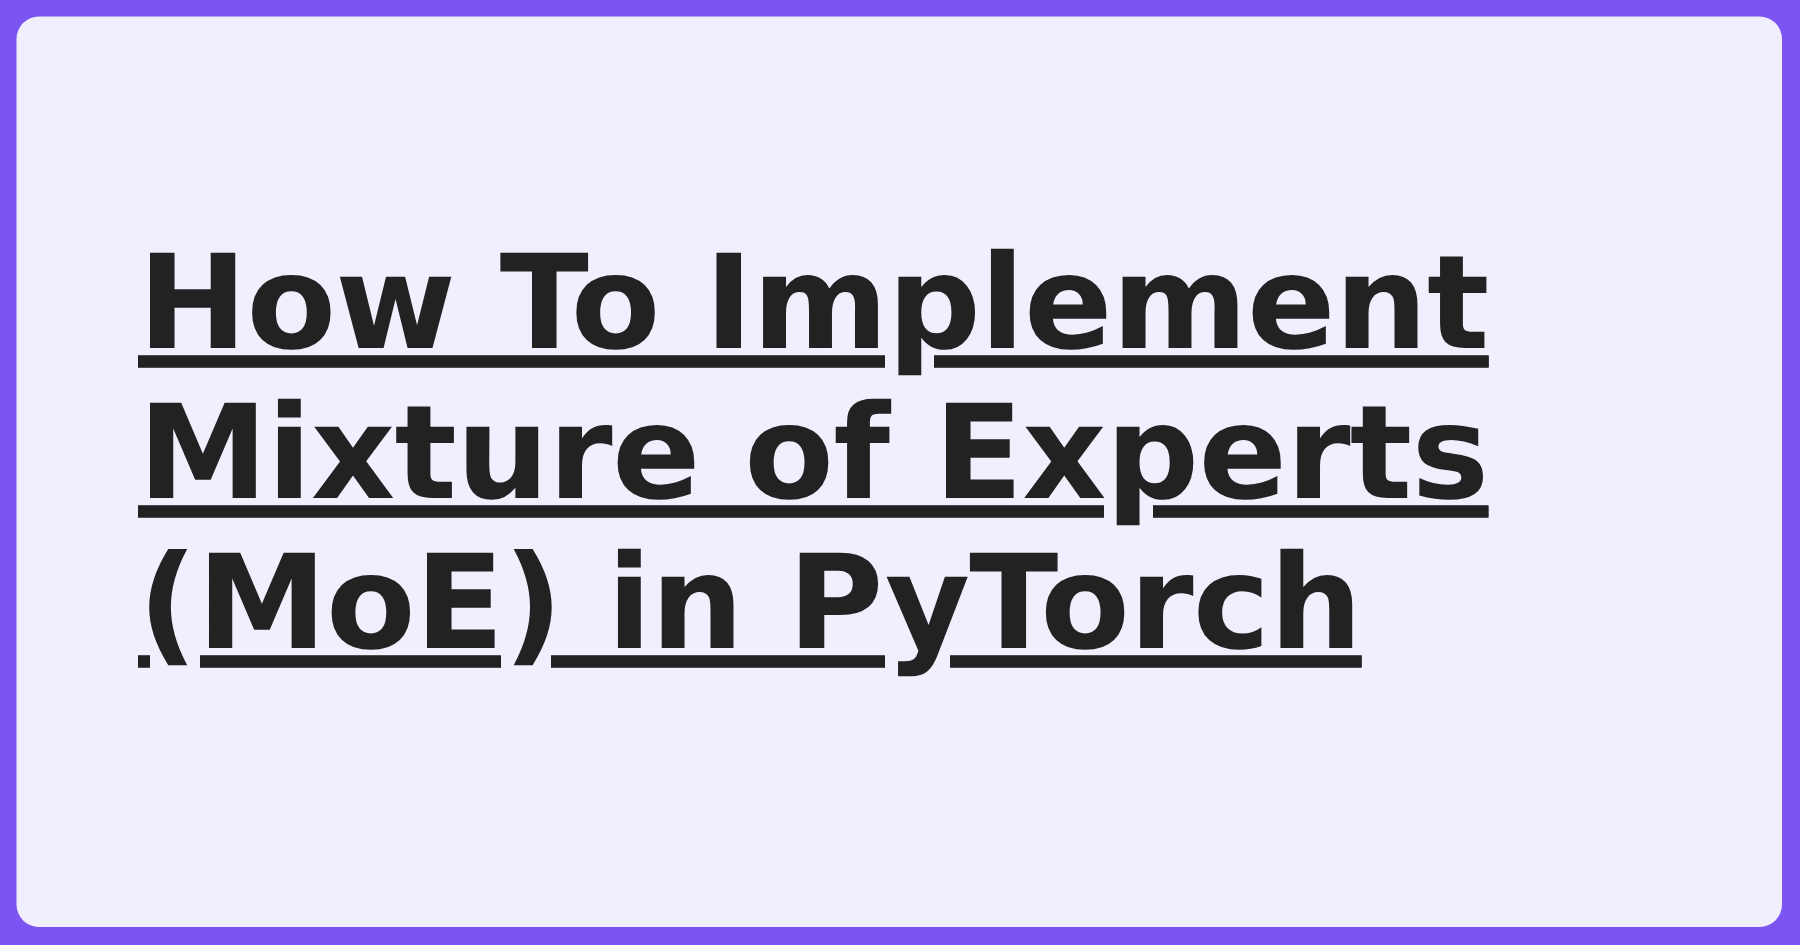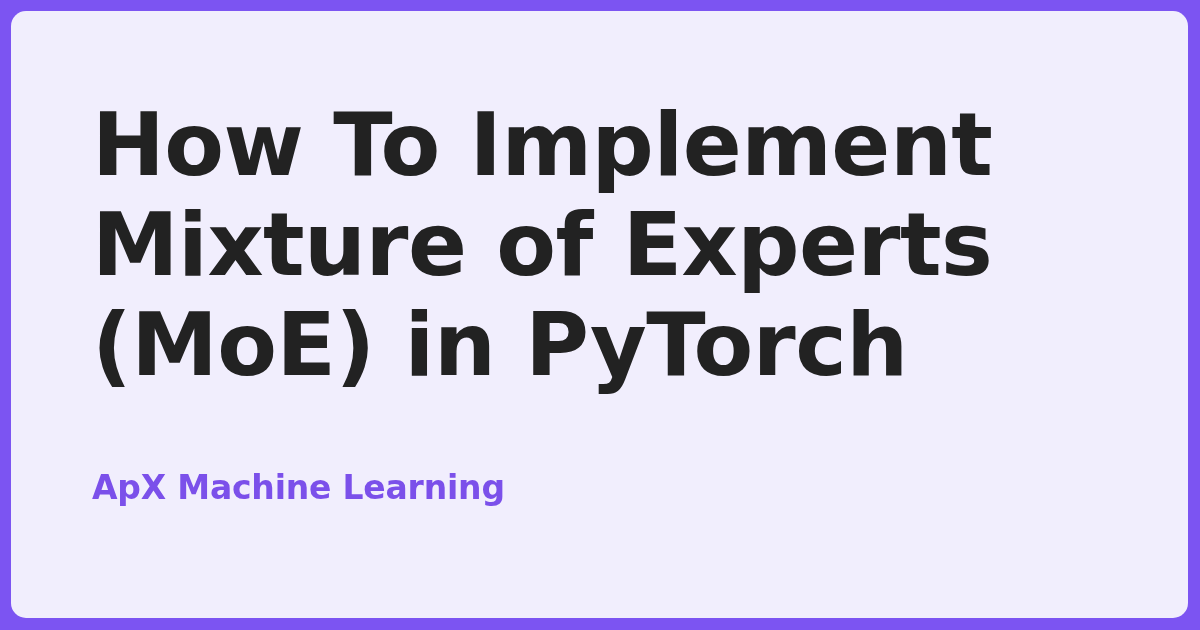--- a/index.html
+++ b/index.html
@@ -1,15 +1,15 @@
 <!DOCTYPE html>
 <html><head>
 <meta charset="utf-8">
 <style>
-  * { margin: 0; padding: 0; box-sizing: border-box; }
+  * { margin: 0; padding: 0; box-sizing: border-box; text-decoration: underline; }
 
   html, body {
     width: 1200px;
     height: 630px;
     overflow: hidden;
   }
 
   body {
     font-family: "DejaVu Sans", "Liberation Sans", sans-serif;
     background: #7c54f2;
@@ -69,19 +69,18 @@
 <body>
 
 <div id="og-card">
 
   <div id="card-panel">
 
     <div id="content-block">
 
       <h1 id="headline">How To Implement Mixture of Experts (MoE) in PyTorch</h1>
 
-      <div id="site-name">ApX Machine Learning</div>
 
     </div>
 
   </div>
 
 </div>
 
 </body></html>

